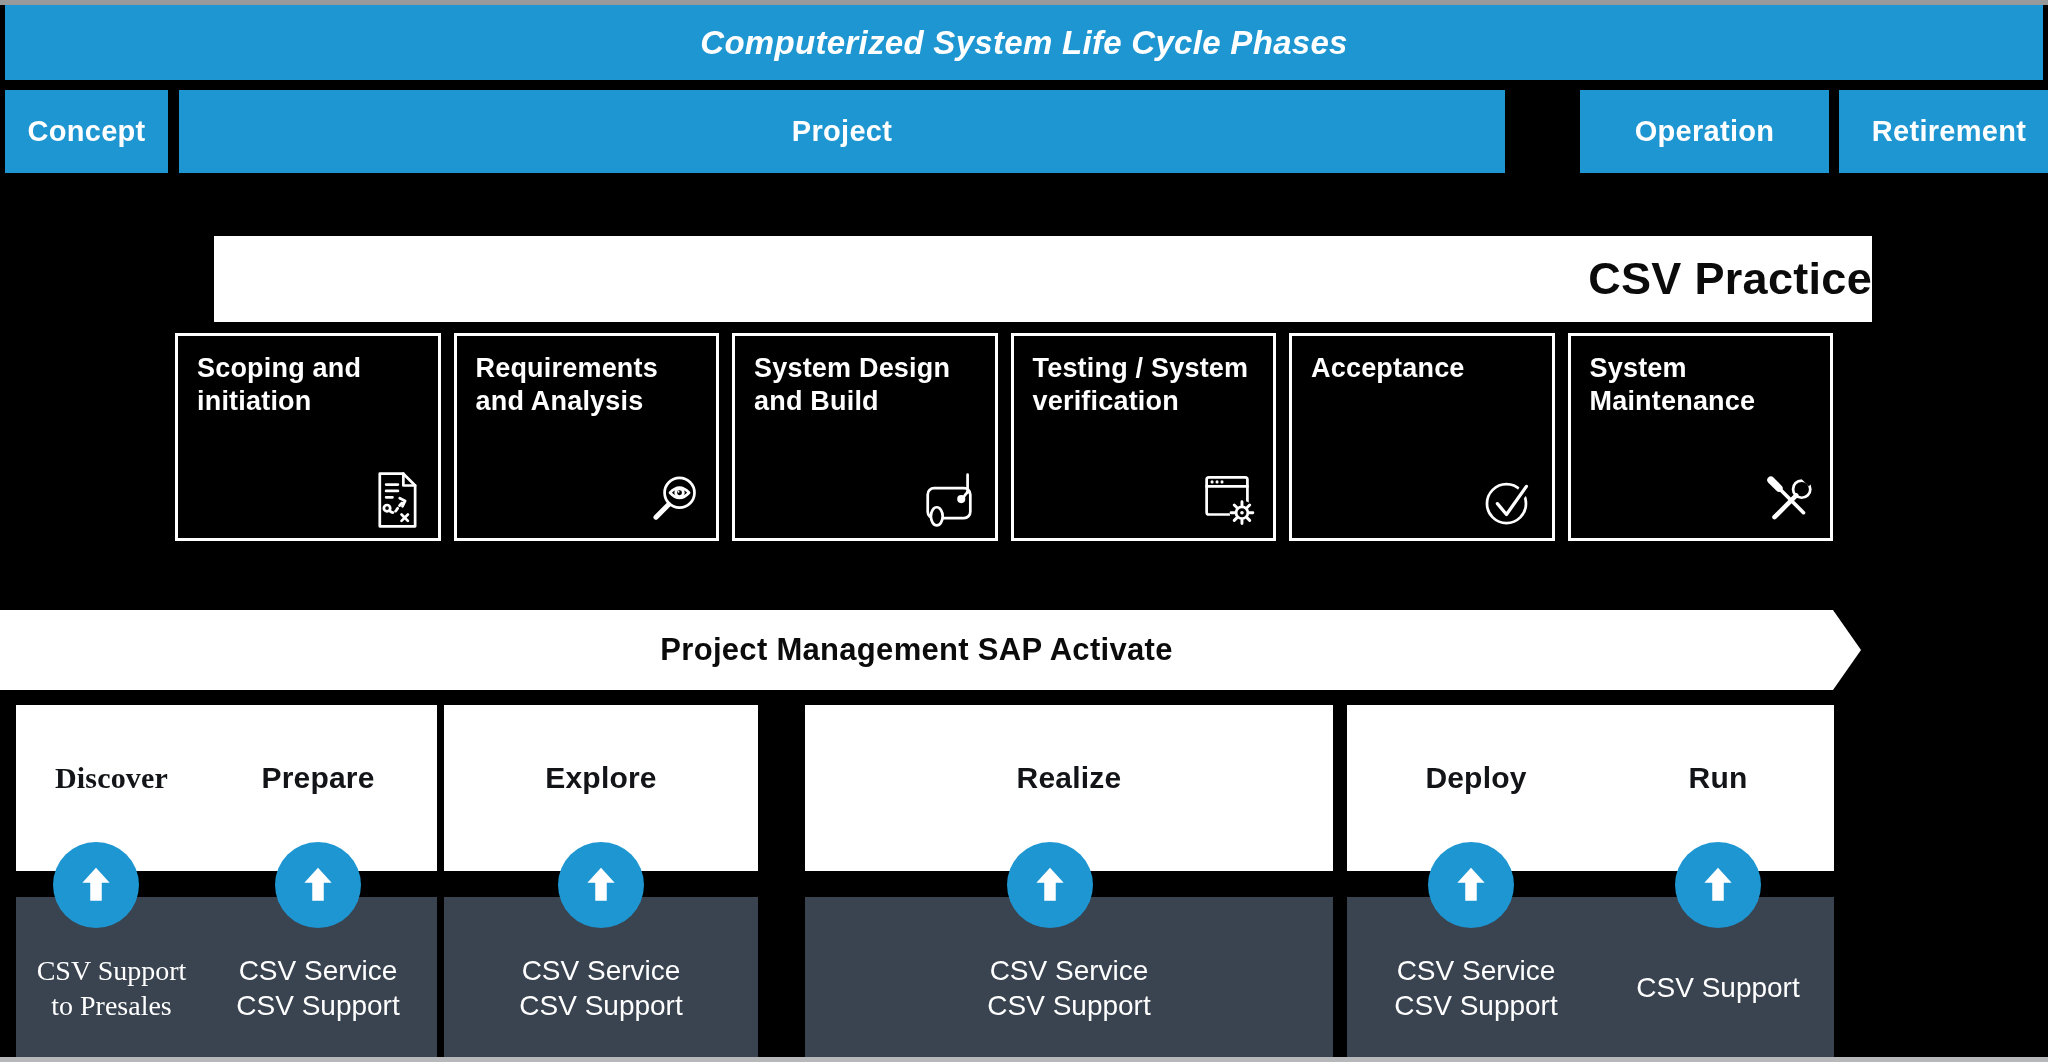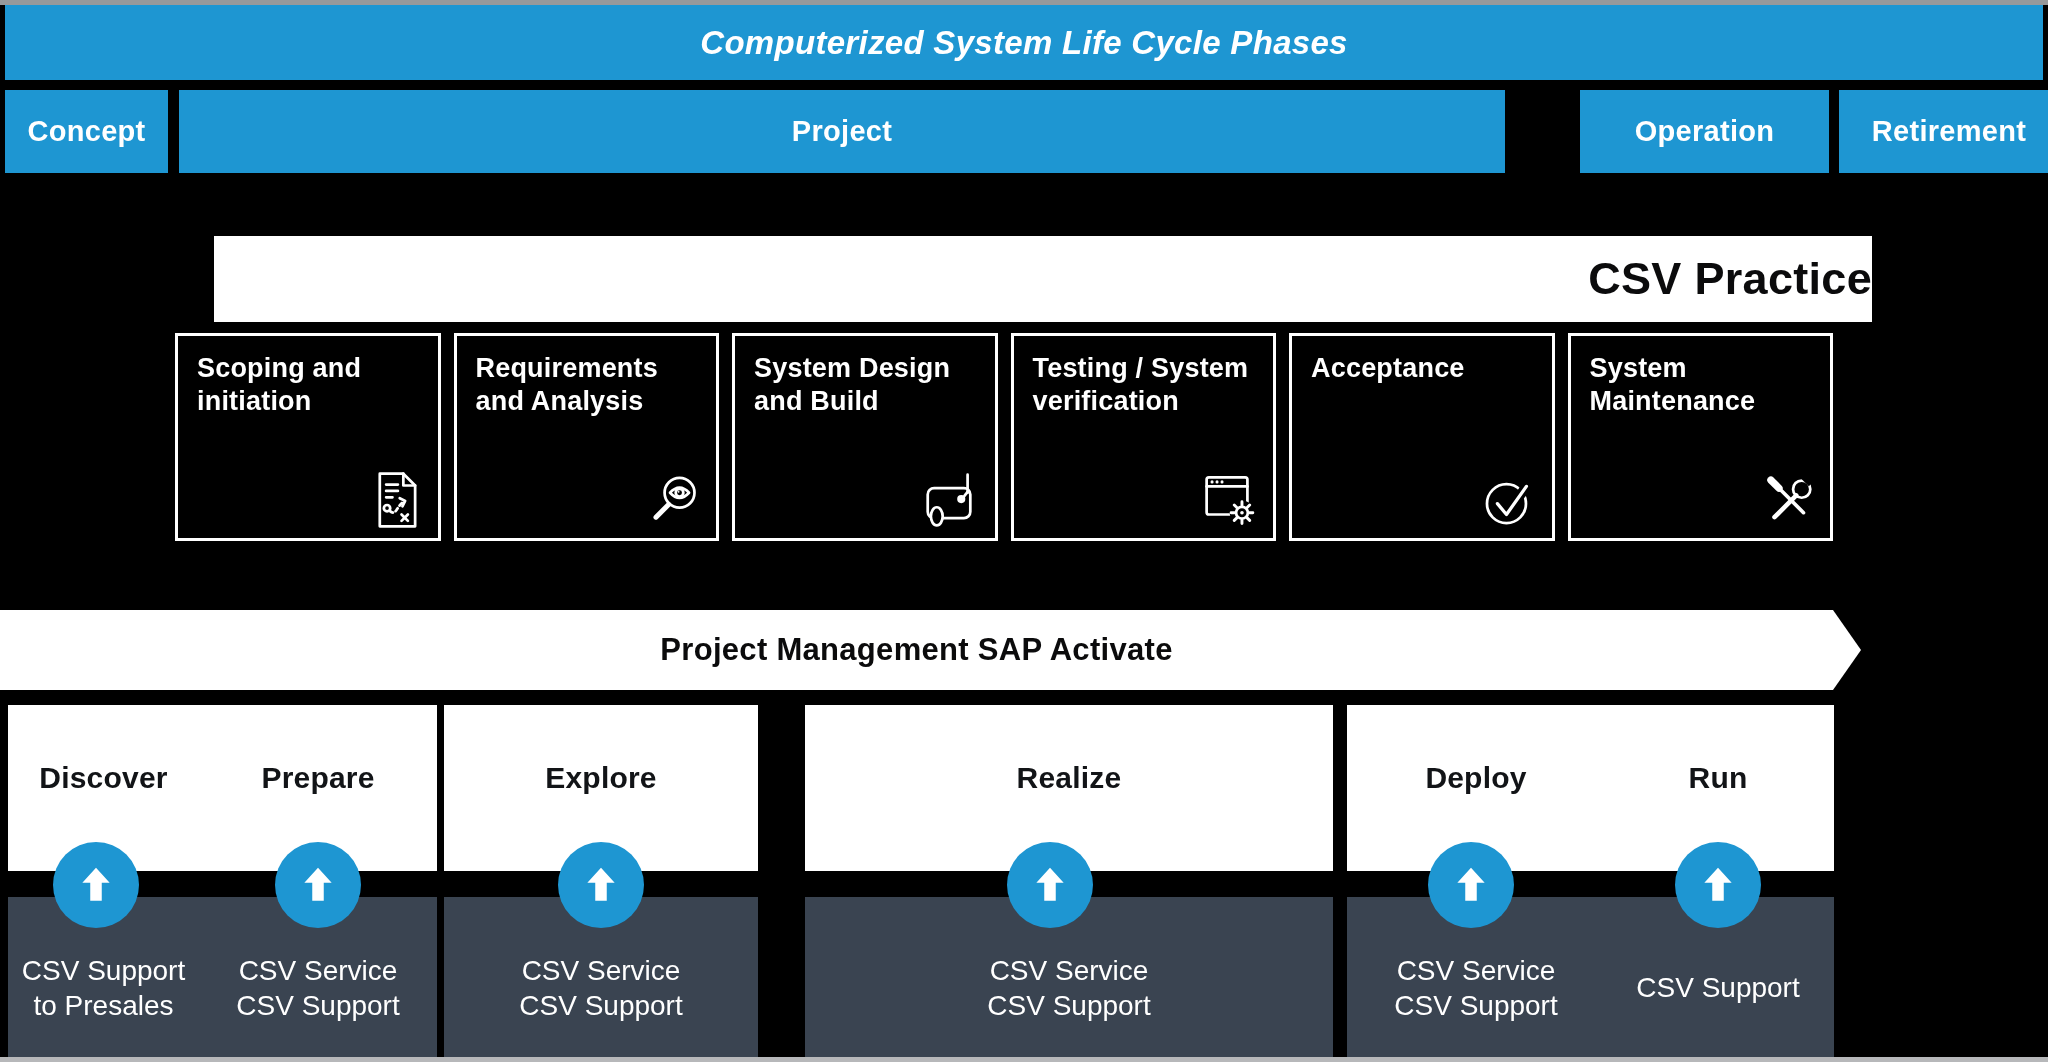--- a/index.html
+++ b/index.html
@@ -52,21 +52,21 @@
   .pm-banner{
     position:absolute; left:0; top:610px; width:1861px; height:80px; background:#fff;
     clip-path:polygon(0 0, 1833px 0, 1861px 40px, 1833px 80px, 0 80px);
   }
   .pm-banner .inner{
     width:1833px; height:80px; display:flex; align-items:center; justify-content:center;
     color:#0b0b0c; font-weight:700; font-size:31px; letter-spacing:.3px;
   }
 
   
-  .c0{left:8px;      width:191px;} .c1{left:199px;  width:238px;}
+  .c0{left:16px;      width:191px;font-family:Liberation Serif, serif;} .c1{left:199px;  width:238px;}
   .c2{left:444px;  width:314px;} .c3{left:805px;  width:528px;}
   .c4{left:1347px; width:258px;} .c5{left:1602px; width:232px;}
   .sap-white{
     position:absolute; top:705px; height:166px; background:#fff;
     display:flex; align-items:center; justify-content:center; padding-bottom:20px;
     color:#121417; font-weight:700; font-size:30px; letter-spacing:.2px;
   }
   .sap-dark{
     position:absolute; top:897px; height:165px; background:var(--slate);
     display:flex; flex-direction:column; align-items:center; justify-content:center;

